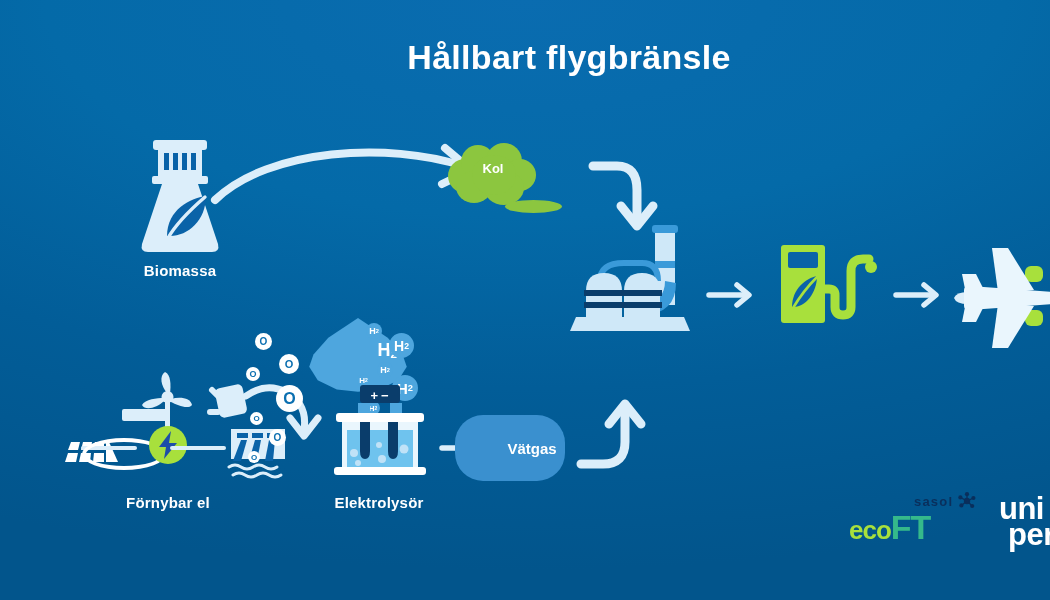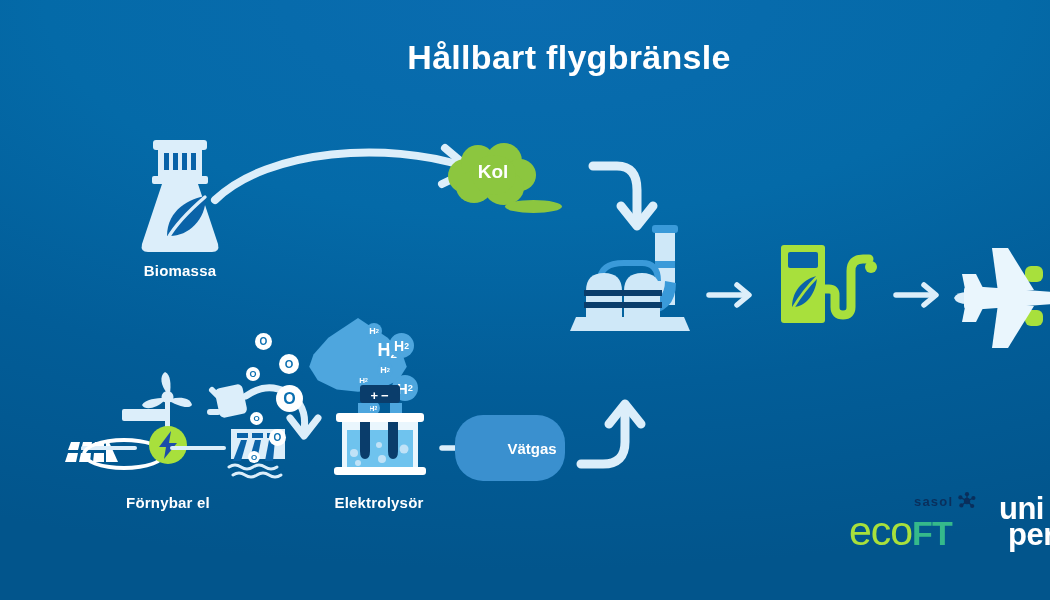--- a/index.html
+++ b/index.html
@@ -23,21 +23,21 @@
   
   .label{
     color:#ffffff;font-size:15px;font-weight:bold;text-align:center;
     line-height:1.25;letter-spacing:.2px;
   }
   
   #kol-cloud{left:448px;top:143px;width:90px;height:64px;}
   #kol-cloud .blob{position:absolute;background:#8cc63f;border-radius:50%;}
   #kol-text{
     position:absolute;left:0;top:18px;width:90px;text-align:center;
-    color:#fff;font-size:19px;font-weight:bold;z-index:5;
+    color:#fff;font-size:13px;font-weight:bold;z-index:5;
   }
   #kol-dot{left:505px;top:200px;width:13px;height:13px;background:#8cc63f;border-radius:50%;}
   
   #vatgas{
     left:455px;top:415px;width:66px;height:66px;
     background:#3a90cf;border-radius:28px;
     display:flex;align-items:center;justify-content:center;
   }
   #vatgas span{color:#fff;font-size:15px;font-weight:bold;}
   
@@ -52,21 +52,21 @@
     border-radius:50% 50% 50% 50% / 62% 62% 38% 38%;
     clip-path:polygon(50% 0%,78% 26%,92% 48%,96% 64%,88% 82%,70% 94%,50% 97%,30% 94%,12% 82%,4% 64%,8% 48%,22% 26%);
   }
   #drop-text{
     left:305px;top:340px;width:62px;text-align:right;
     color:#ffffff;font-size:18px;font-weight:bold;
   }
   #drop-text sub{font-size:.65em;vertical-align:-.2em;}
   
   #logo-ecoft{left:805px;top:508px;}
-  #logo-ecoft .eco{color:#a8e03c;font-size:41px;font-weight:normal;letter-spacing:-1px;}
+  #logo-ecoft .eco{color:#a8e03c;font-size:26px;font-weight:bold;letter-spacing:-1px;}
   #logo-ecoft .ft{color:#35b98b;font-size:34px;font-weight:bold;letter-spacing:-1px;}
   #logo-sasol{left:870px;top:492px;display:flex;align-items:center;gap:5px;}
   #logo-sasol .word{color:#0a2f5c;font-size:13px;font-weight:bold;letter-spacing:1.2px;}
   #logo-uniper{left:955px;top:496px;line-height:.83;}
   #logo-uniper div{color:#ffffff;font-size:31px;font-weight:bold;letter-spacing:-.5px;}
   #logo-uniper .l2{padding-left:9px;}
   svg{display:block;overflow:visible;}
 </style>
 </head>
 <body>

